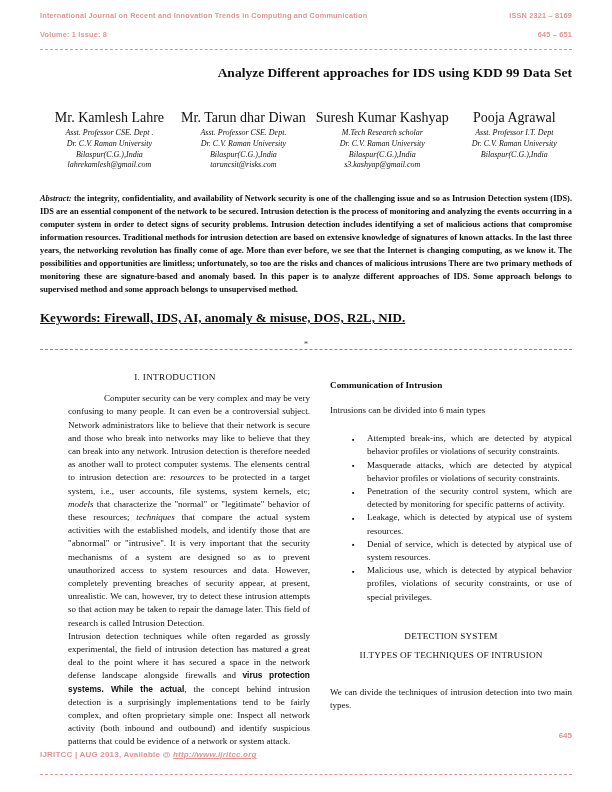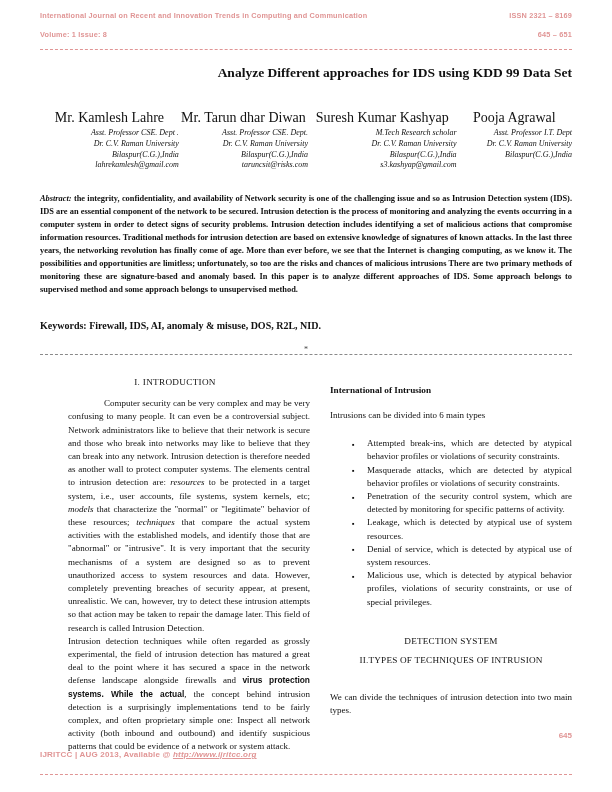--- a/index.html
+++ b/index.html
@@ -21,28 +21,28 @@
 
   
   .paper-title { text-align: right; font-weight: bold; font-size: 13.5px; margin-top: 15px; }
 
   
   .authors { display: flex; justify-content: space-between; margin-top: 29px; }
   .author { text-align: center; }
   .author.a1 { width: 142px; } .author.a2 { width: 132px; }
   .author.a3 { width: 152px; } .author.a4 { width: 118px; }
   .author .name { font-size: 14px; }
-  .author .detail { font-style: italic; font-size: 8px; line-height: 10.8px; text-align: right; }
+  .author .detail { font-style: italic; font-size: 8px; line-height: 10.8px; }
   .author .detail.top { margin-top: 2px; }
 
   
   .abstract { margin-top: 21px; font-size: 8.4px; line-height: 13px;
     text-align: justify; font-weight: bold; }
   .abstract .lbl { font-style: italic; }
-  .keywords { margin-top: 24px; font-weight: bold; font-size: 10px; }
+  .keywords { margin-top: 14px; font-weight: bold; font-size: 13px; text-decoration: underline; }
 
   
   .separator { position: relative; margin-top: 23px; border-bottom: 1px dashed #8a8a8a; }
   .separator .mark { position: absolute; left: 50%; top: -9px; transform: translateX(-50%);
     background: #fff; padding: 0 4px; font-size: 8px; color: #444; }
 
   
   .columns { display: flex; margin-top: 14px; }
   .col-left { width: 270px; }
   .col-right { width: 242px; margin-left: 20px; }
@@ -136,21 +136,21 @@
       <div class="intro-heading">I. INTRODUCTION</div>
       <div class="body-p indent">
         <span>Computer security can be very complex and may be very confusing to many people. It can even be a controversial subject. Network administrators like to believe that their network is secure and those who break into networks may like to believe that they can break into any network. Intrusion detection is therefore needed as another wall to protect computer systems. The elements central to intrusion detection are: </span><span class="ital">resources</span><span> to be protected in a target system, i.e., user accounts, file systems, system kernels, etc; </span><span class="ital">models</span><span> that characterize the "normal" or "legitimate" behavior of these resources; </span><span class="ital">techniques</span><span> that compare the actual system activities with the established models, and identify those that are "abnormal" or "intrusive". It is very important that the security mechanisms of a system are designed so as to prevent unauthorized access to system resources and data. However, completely preventing breaches of security appear, at present, unrealistic. We can, however, try to detect these intrusion attempts so that action may be taken to repair the damage later. This field of research is called Intrusion Detection.</span>
       </div>
       <div class="body-p">
         <span>Intrusion detection techniques while often regarded as grossly experimental, the field of intrusion detection has matured a great deal to the point where it has secured a space in the network defense landscape alongside firewalls and </span><span class="boldsans">virus protection systems. While the actual</span><span>, the concept behind intrusion detection is a surprisingly implementations tend to be fairly complex, and often proprietary simple one: Inspect all network activity (both inbound and outbound) and identify suspicious patterns that could be evidence of a network or system attack.</span>
       </div>
     </div>
 
     <div class="col-right">
-      <div class="class-head">International of Intrusion</div>
+      <div class="class-head">Communication of Intrusion</div>
       <div class="class-intro">Intrusions can be divided into 6 main types</div>
       <ul class="bullets">
         <li class="bullet-item">
           <span class="bullet-marker">▪</span>
           <span>Attempted break-ins, which are detected by atypical behavior profiles or violations of security constraints.</span>
         </li>
         <li class="bullet-item">
           <span class="bullet-marker">▪</span>
           <span>Masquerade attacks, which are detected by atypical behavior profiles or violations of security constraints.</span>
         </li>

